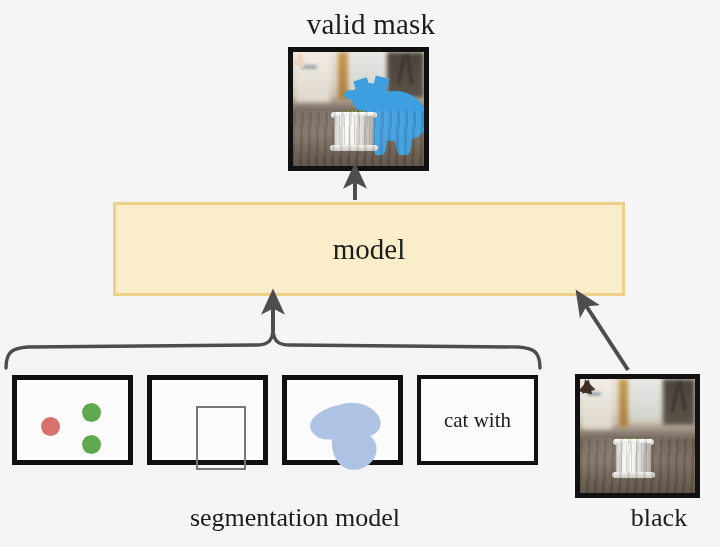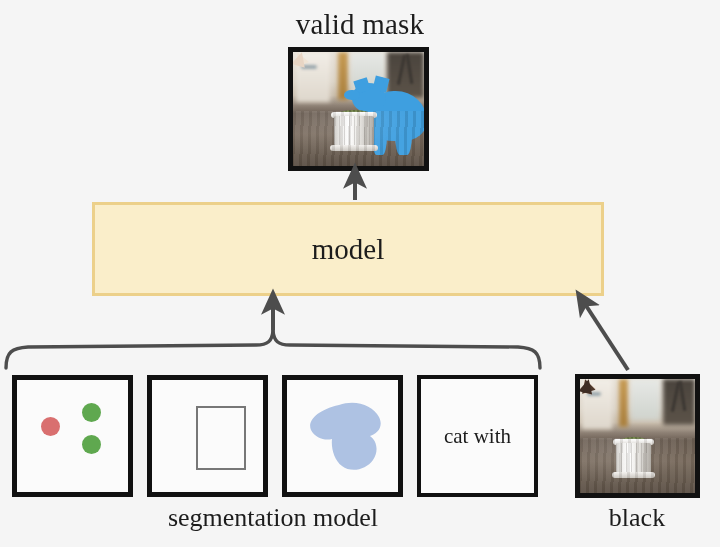--- a/index.html
+++ b/index.html
@@ -18,20 +18,21 @@
     position: absolute;
     inset: 0;
   }
 
   
   .label {
     position: absolute;
     color: #1c1c1c;
     white-space: nowrap;
     text-align: center;
+    padding-left: 22px;
   }
 
   #valid-mask-title {
     left: 0; right: 0;
     top: 8px;
     font-size: 29px;
     letter-spacing: .2px;
   }
   #segmentation-prompt-label {
     left: 12px;
@@ -231,42 +232,42 @@
   }
   .blue-cat-paw {
     position: absolute;
     background: #3e9fe0;
     border-radius: 50%;
   }
 
   
   #model-box {
     position: absolute;
-    left: 92px;
+    left: 113px;
     top: 202px;
     width: 512px;
     height: 94px;
     background: #faeeca;
     border: 3px solid #ecd08a;
     box-sizing: border-box;
     display: flex;
     align-items: center;
     justify-content: center;
   }
   #model-label {
     font-size: 29px;
     color: #1c1c1c;
   }
 
   
   .prompt-box {
     position: absolute;
     top: 375px;
     width: 121px;
-    height: 122px;
+    height: 90px;
     background: #fbfbfb;
     border: 5px solid #111111;
     box-sizing: border-box;
   }
   #prompt-points { left: 12px; }
   #prompt-bbox   { left: 147px; }
   #prompt-mask   { left: 282px; }
   #prompt-text   {
     left: 417px;
     border-width: 4px;

